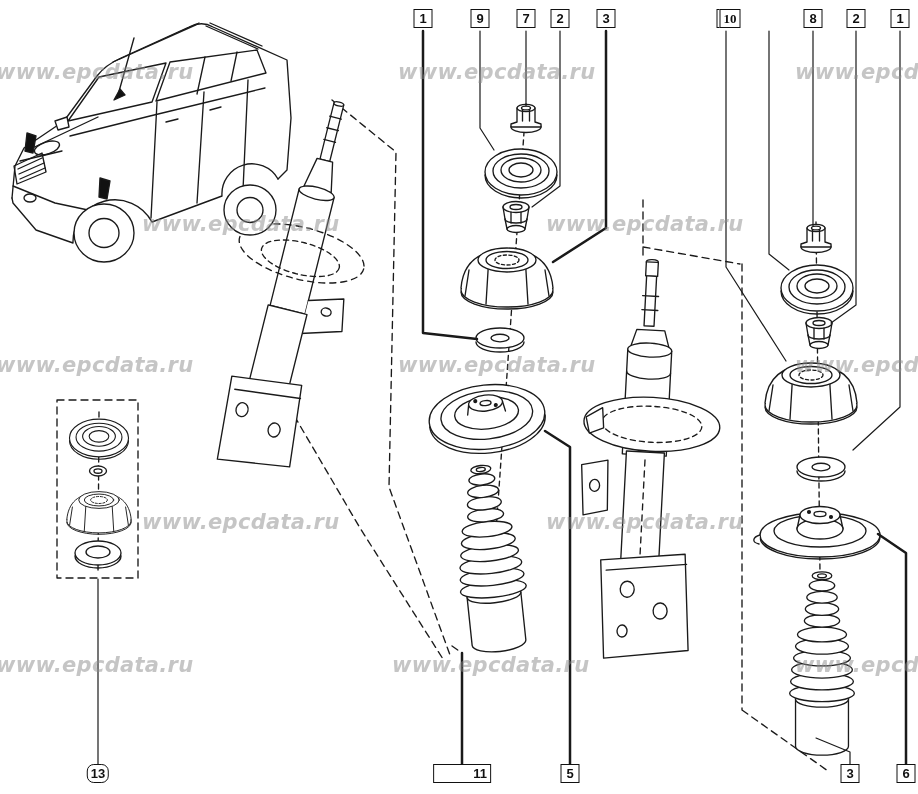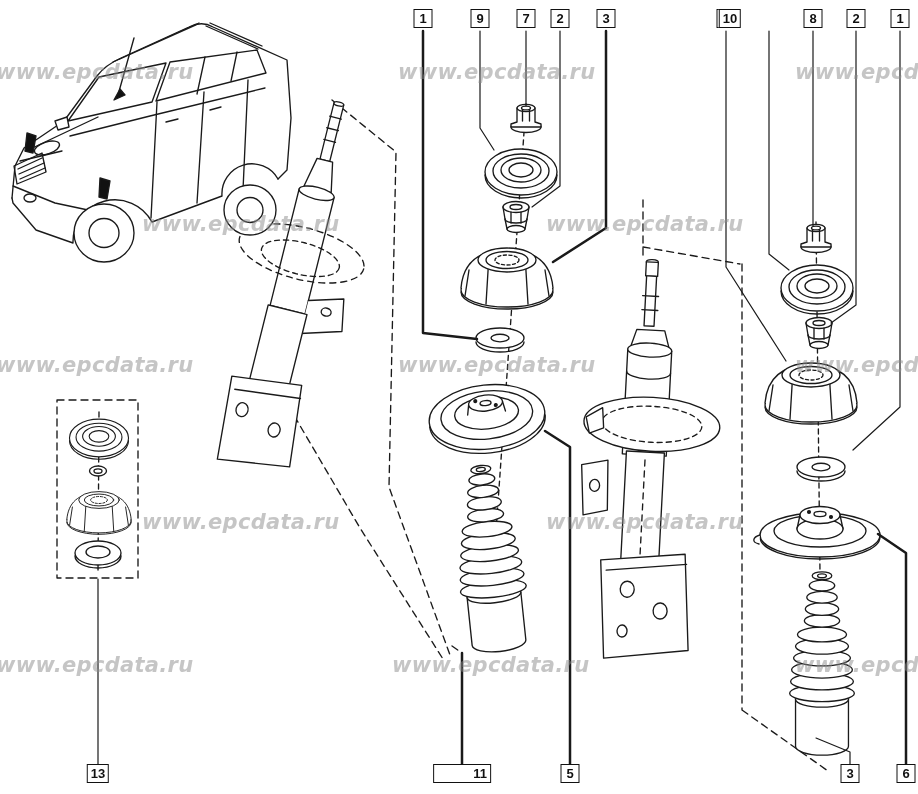--- a/index.html
+++ b/index.html
@@ -271,22 +271,22 @@
     <span class="wm" style="left: 392px; top: 655px; color: rgb(141, 141, 141);">www.epcdata.ru</span>
     <span class="wm" style="left: 795px; top: 655px; color: rgb(141, 141, 141);">www.epcdata.ru</span>
   </div>
 <div id="callouts">
     <div class="callout" style="left: 423px; top: 9px; border-color: rgb(17, 17, 17);">1</div>
     <div class="callout" style="left: 480px; top: 9px; border-color: rgb(17, 17, 17);">9</div>
     <div class="callout" style="left: 526px; top: 9px; border-color: rgb(17, 17, 17);">7</div>
     <div class="callout" style="left: 560px; top: 9px; border-color: rgb(17, 17, 17);">2</div>
     <div class="callout" style="left: 606px; top: 9px; border-color: rgb(17, 17, 17);">3</div>
     <div class="callout" style="left: 726px; top: 9px; border-color: rgb(17, 17, 17);">4</div>
-    <div class="callout" style="left: 730px; top: 9px; border-color: rgb(17, 17, 17);">10</div>
+    <div class="callout" style="left: 730px; top: 9px; border-color: rgb(17, 17, 17); font-family: Liberation Serif, serif;">10</div>
     <div class="callout" style="left: 813px; top: 9px; border-color: rgb(17, 17, 17);">8</div>
     <div class="callout" style="left: 856px; top: 9px; border-color: rgb(17, 17, 17);">2</div>
     <div class="callout" style="left: 900px; top: 9px; border-color: rgb(17, 17, 17);">1</div>
-    <div class="callout" style="left: 98px; top: 764px; border-color: rgb(17, 17, 17);">13</div>
+    <div class="callout" style="left: 98px; top: 764px; border-color: rgb(17, 17, 17); border-radius: 7px;">13</div>
     <div class="callout" style="left: 462px; top: 764px; border-color: rgb(17, 17, 17); padding-left: 39px;">11</div>
     <div class="callout" style="left: 570px; top: 764px; border-color: rgb(17, 17, 17);">5</div>
     <div class="callout" style="left: 850px; top: 764px; border-color: rgb(17, 17, 17);">3</div>
     <div class="callout" style="left: 906px; top: 764px; border-color: rgb(17, 17, 17);">6</div>
   </div>
 
 </body></html>

